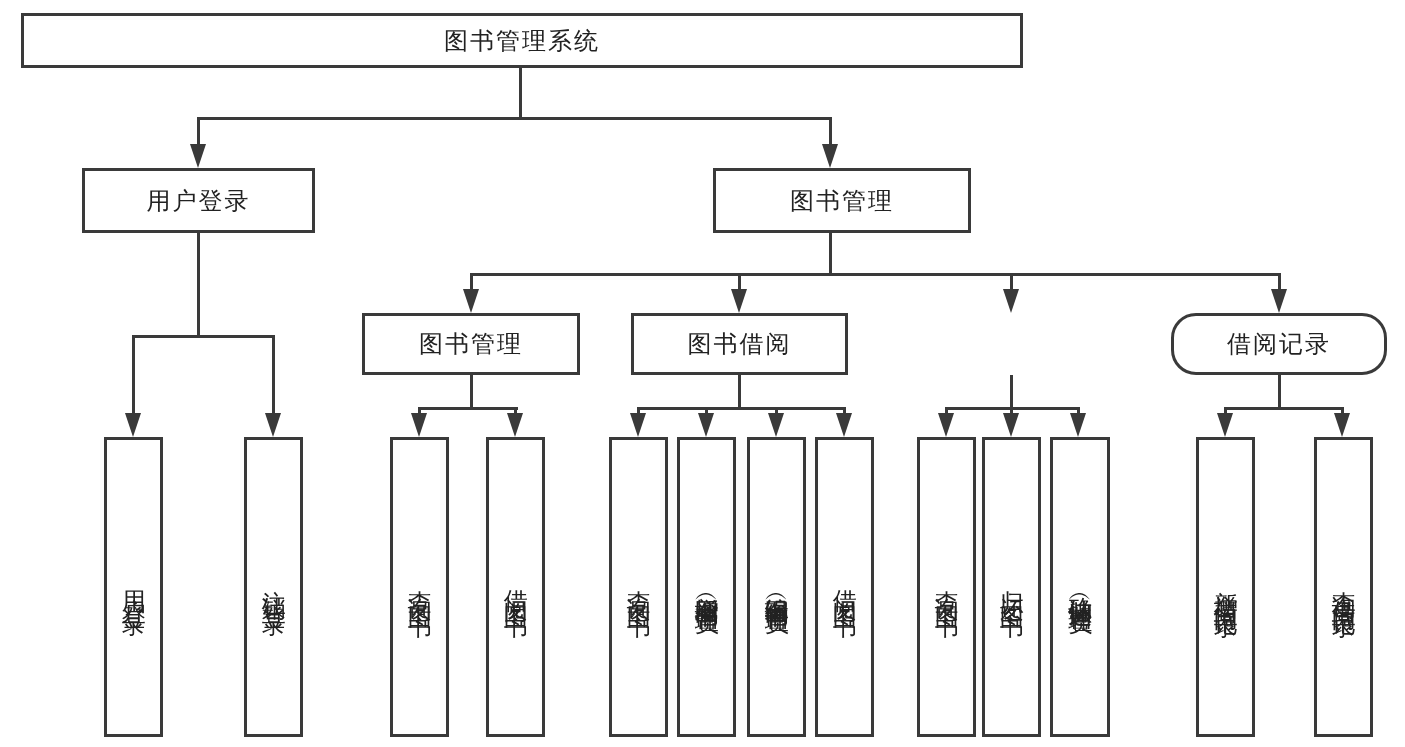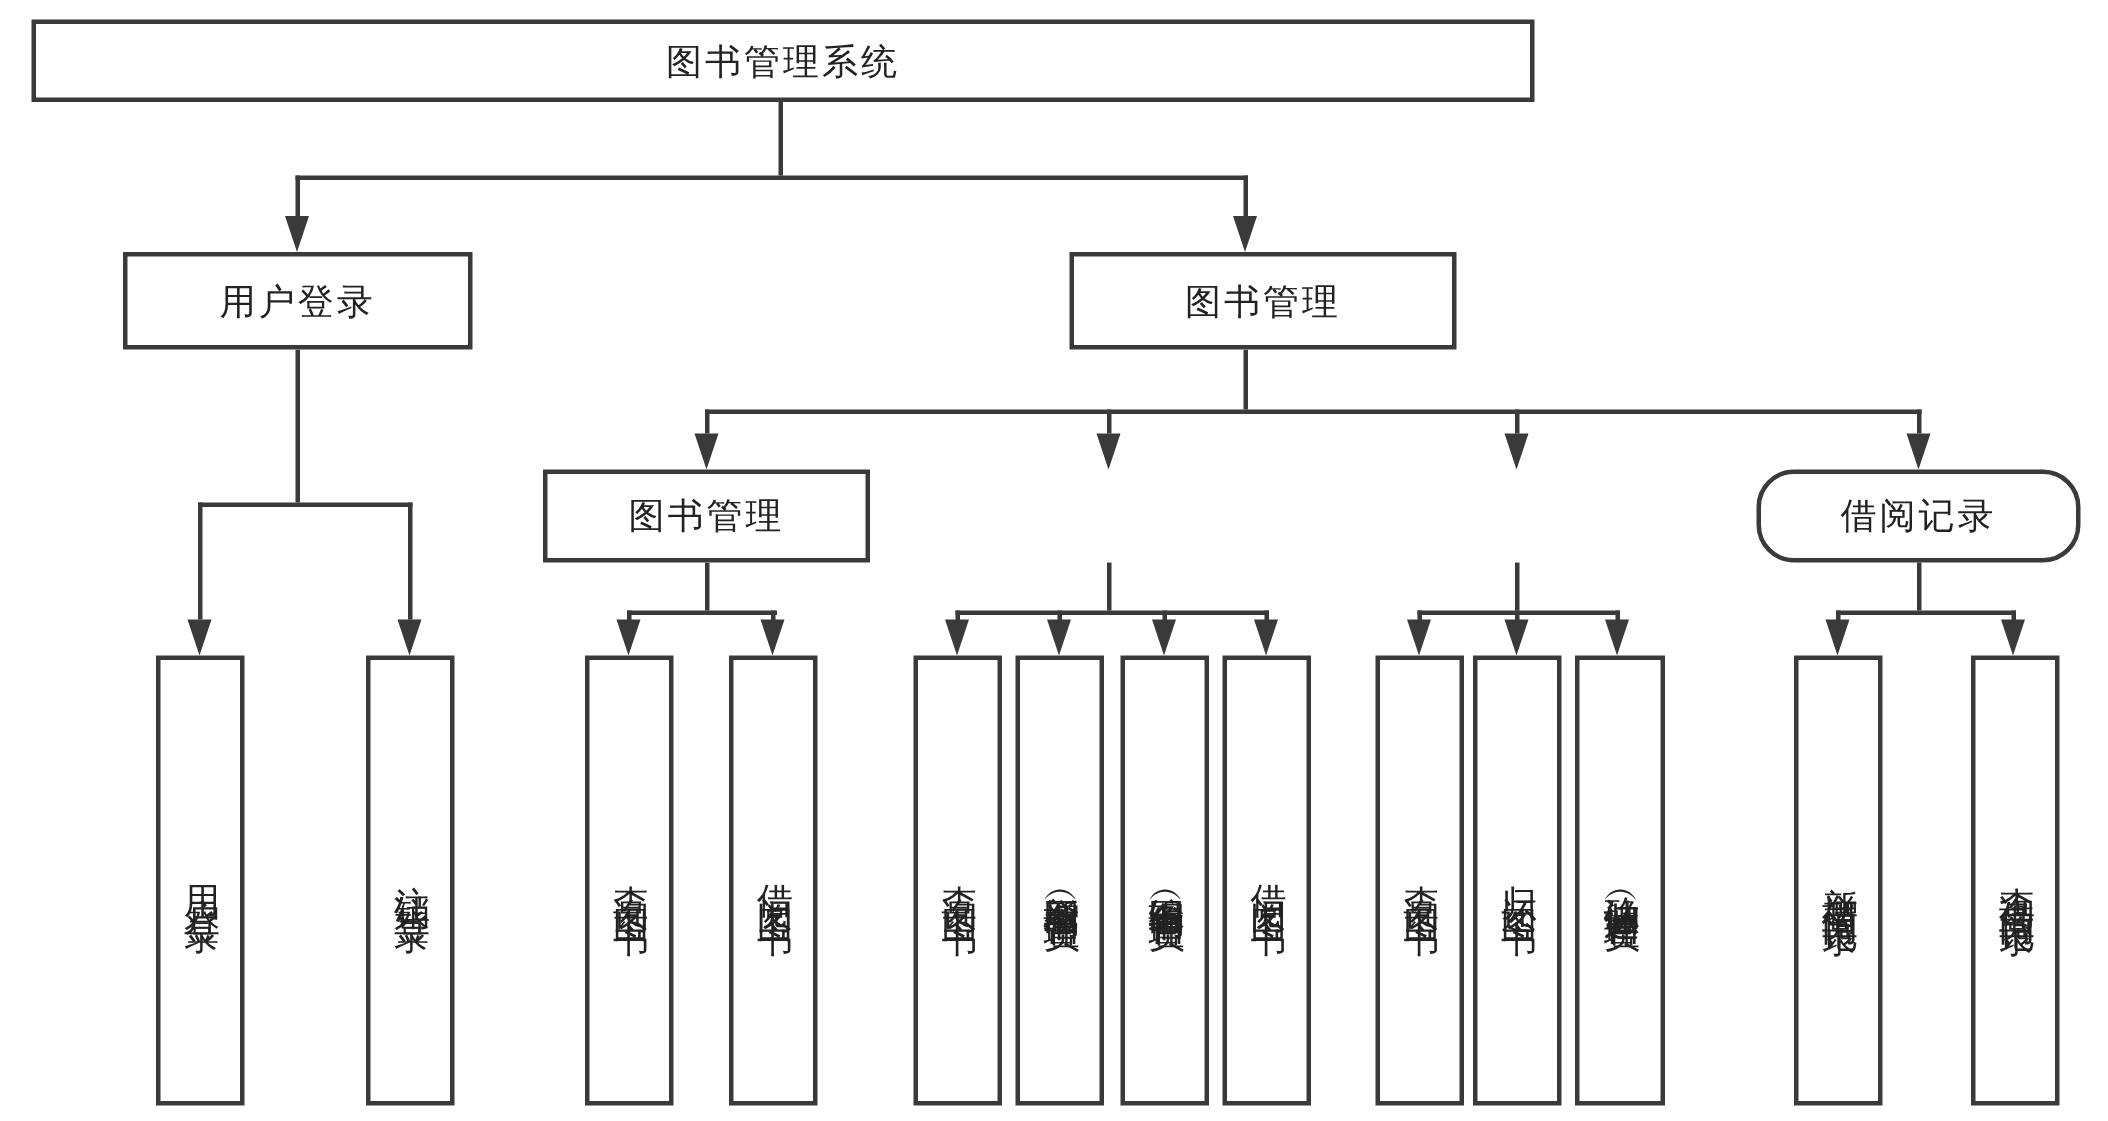--- a/index.html
+++ b/index.html
@@ -74,20 +74,23 @@
 
   <div class="node" style="left:82px;top:168px;width:233px;height:65px;">
     <span class="lbl">用户登录</span>
   </div>
   <div class="node" style="left:713px;top:168px;width:258px;height:65px;">
     <span class="lbl">图书管理</span>
   </div>
 
   <div class="node" style="left:362px;top:313px;width:218px;height:62px;">
     <span class="lbl">图书管理</span>
+  </div>
+  <div class="node" style="left:631px;top:313px;width:217px;height:62px;">
+    <span class="lbl">图书借阅</span>
   </div>
   <div class="node" style="left:1171px;top:313px;width:216px;height:62px;border-radius:25px;">
     <span class="lbl">借阅记录</span>
   </div>
 
   <div class="node vnode s4" style="left:104px;top:437px;width:59px;height:300px;">
     <span class="lbl">用户登录</span>
   </div>
   <div class="node vnode s4" style="left:244px;top:437px;width:59px;height:300px;">
     <span class="lbl">注销登录</span>

